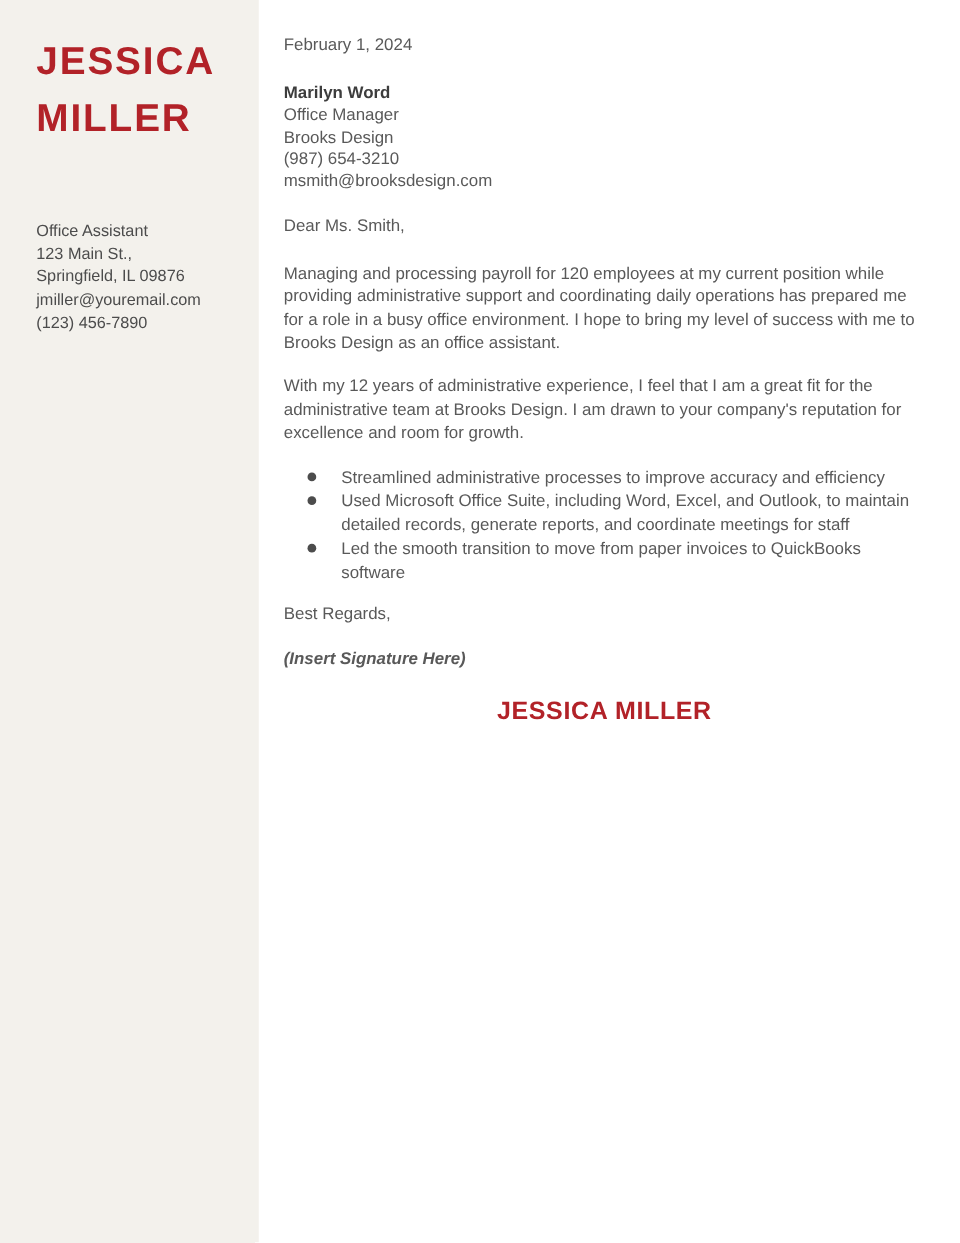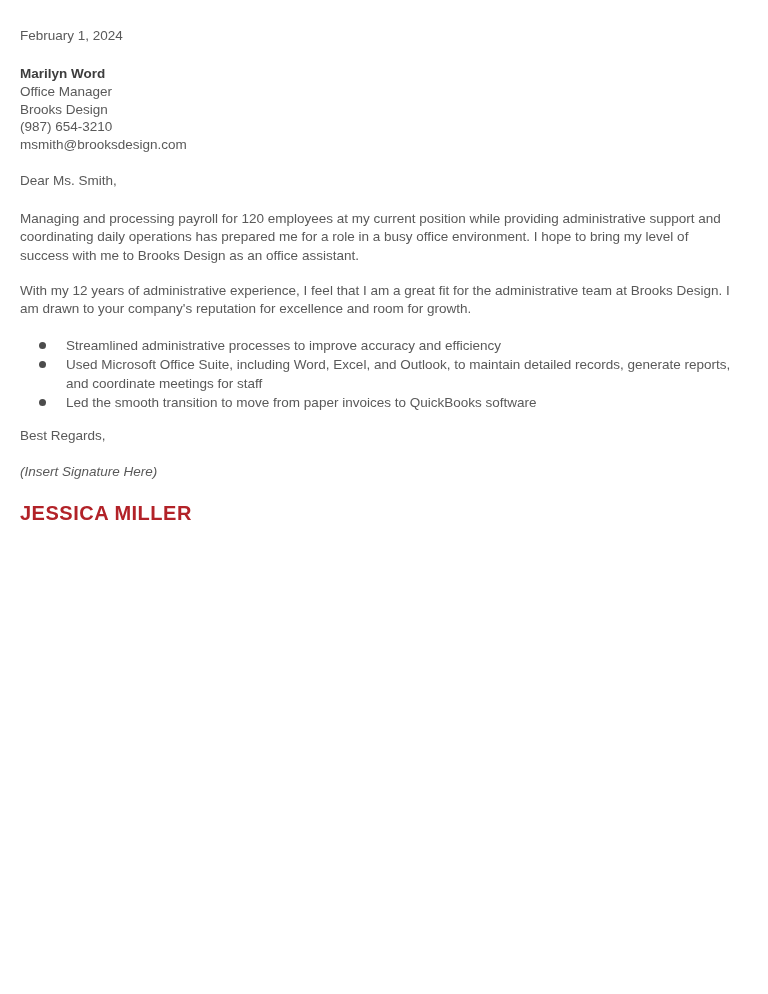--- a/index.html
+++ b/index.html
@@ -70,34 +70,48 @@
     left:19px;
     top:6px;
     width:7px;
     height:7px;
     border-radius:50%;
     background:#4c4c4c;
     display:inline-block;
   }
   .closing{margin-bottom:16px;}
   .sign-off{margin-bottom:18px;}
-  .sig-placeholder{font-style:italic;margin-bottom:21px;}
+  .sig-placeholder{font-style:italic;margin-bottom:21px;font-weight:bold;}
   .sig-name{
     color:var(--accent);
     font-weight:bold;
     font-size:20px;
     letter-spacing:0.5px;
     line-height:22px;
+    text-align:center;
   }
 </style>
 </head>
 <body>
 
 <div class="page">
 
+  <aside class="sidebar">
+    <div class="name">
+      <div>JESSICA</div>
+      <div>MILLER</div>
+    </div>
+    <div class="contact">
+      <div>Office Assistant</div>
+      <div>123 Main St.,</div>
+      <div>Springfield, IL 09876</div>
+      <div>jmiller@youremail.com</div>
+      <div>(123) 456-7890</div>
+    </div>
+  </aside>
 
   <main class="main">
     <div class="date">February 1, 2024</div>
 
     <div class="recipient">
       <div class="r-name">Marilyn Word</div>
       <div>Office Manager</div>
       <div>Brooks Design</div>
       <div>(987) 654-3210</div>
       <div>msmith@brooksdesign.com</div>

